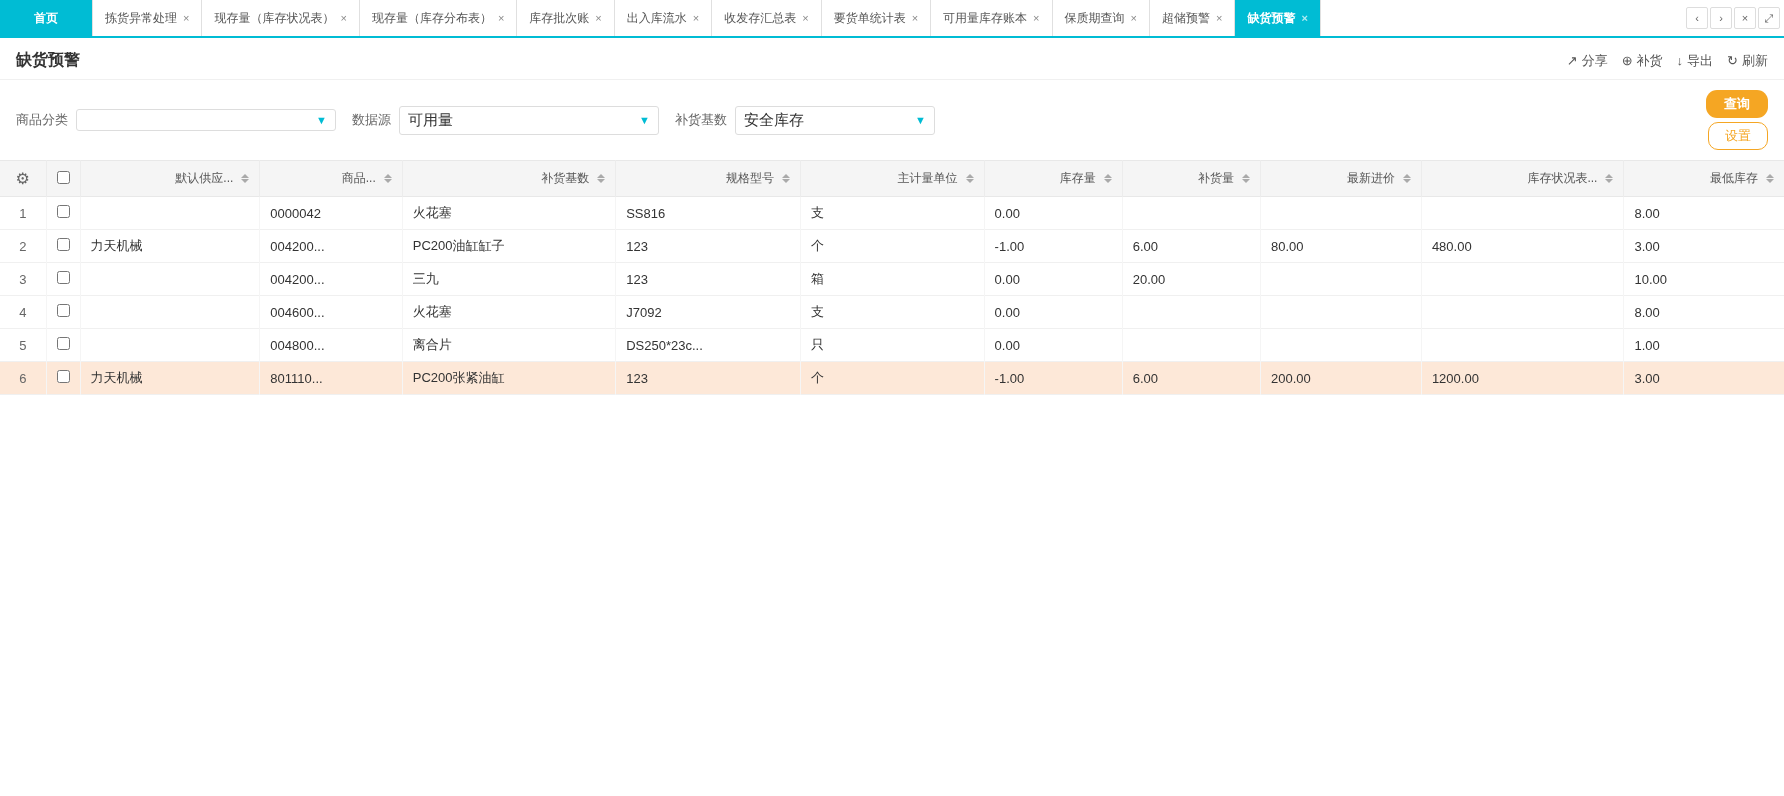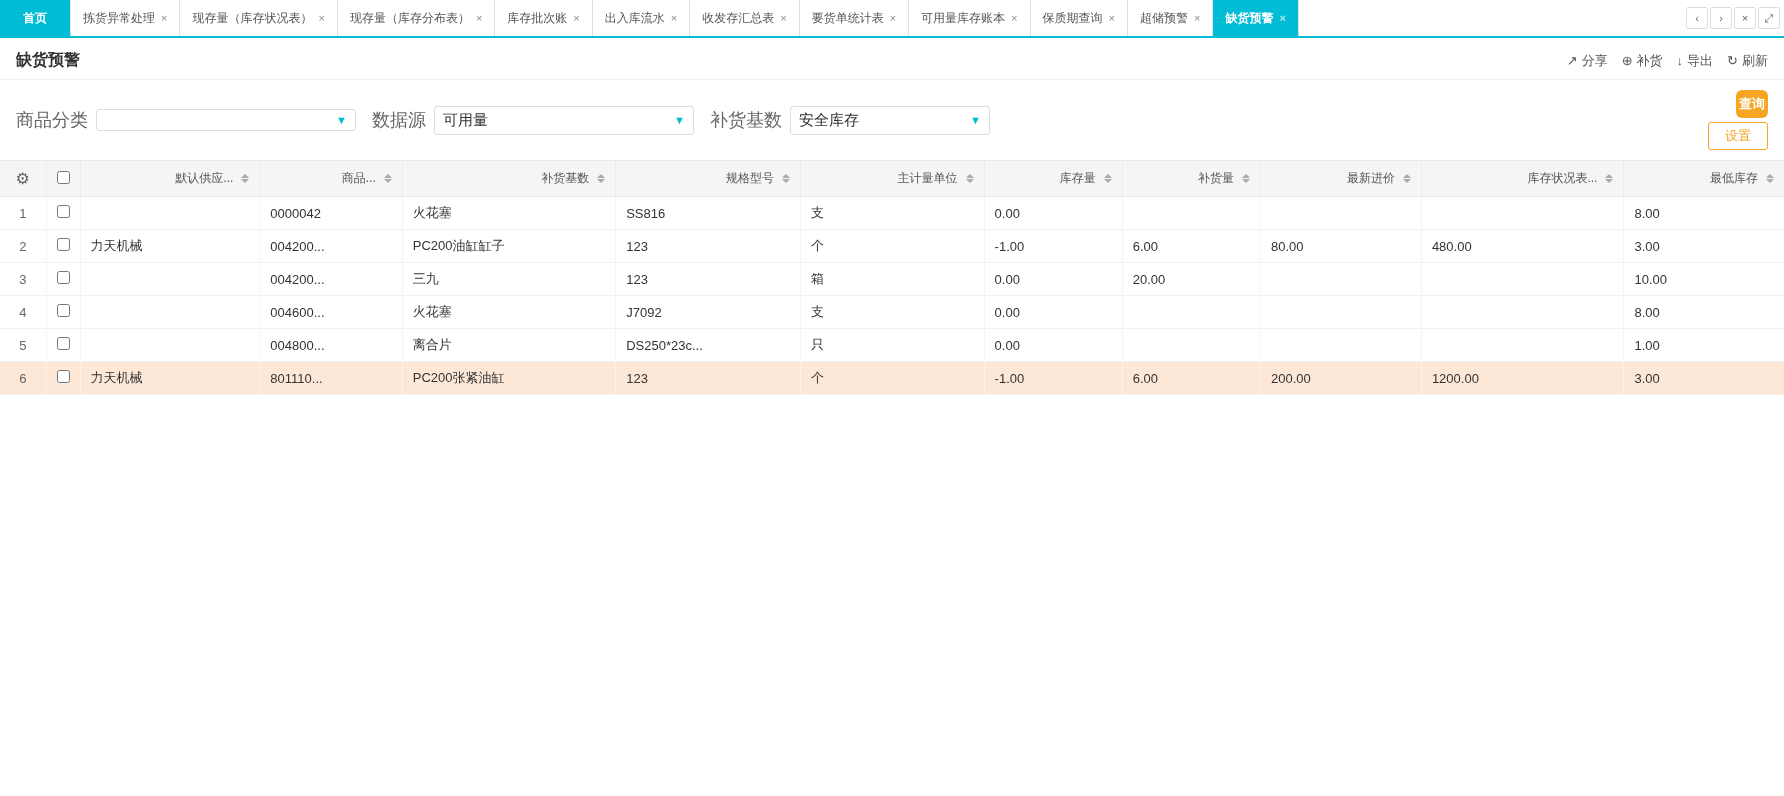--- a/index.html
+++ b/index.html
@@ -35,21 +35,21 @@
     .tab-item .close-btn {
       margin-left: 6px;
       font-size: 11px;
       opacity: 0.7;
       cursor: pointer;
     }
     .tab-item.home {
       background: #00bcd4;
       color: #fff;
       font-weight: bold;
-      padding: 0 23px;
+      padding: 0 34px;
     }
     .tab-nav-btns {
       display: flex;
       align-items: center;
       margin-left: auto;
       padding: 0 4px;
       gap: 2px;
     }
     .tab-nav-btn {
       width: 22px;
@@ -106,21 +106,21 @@
       padding: 10px 16px;
       gap: 16px;
       background: #fff;
     }
     .filter-group {
       display: flex;
       align-items: center;
       gap: 8px;
     }
     .filter-label {
-      font-size: 18px;
+      font-size: 13px;
       color: #666;
       white-space: nowrap;
     }
     .filter-select {
       display: flex;
       align-items: center;
       border: 1px solid #ddd;
       border-radius: 3px;
       padding: 4px 8px;
       background: #fff;
@@ -150,31 +150,31 @@
       margin-left: auto;
       display: flex;
       flex-direction: column;
       gap: 4px;
       align-items: flex-end;
     }
     .btn-query {
       background: #f5a623;
       color: #fff;
       border: none;
-      border-radius: 6px;
-      padding: 5px 3px;
+      border-radius: 11px;
+      padding: 5px 18px;
       font-size: 13px;
       cursor: pointer;
       font-weight: bold;
     }
     .btn-setting {
       background: #fff;
       color: #f5a623;
       border: 1px solid #f5a623;
-      border-radius: 3px;
+      border-radius: 10px;
       padding: 4px 16px;
       font-size: 13px;
       cursor: pointer;
     }
 
     
     .table-container {
       padding: 0 0;
       overflow-x: auto;
     }

